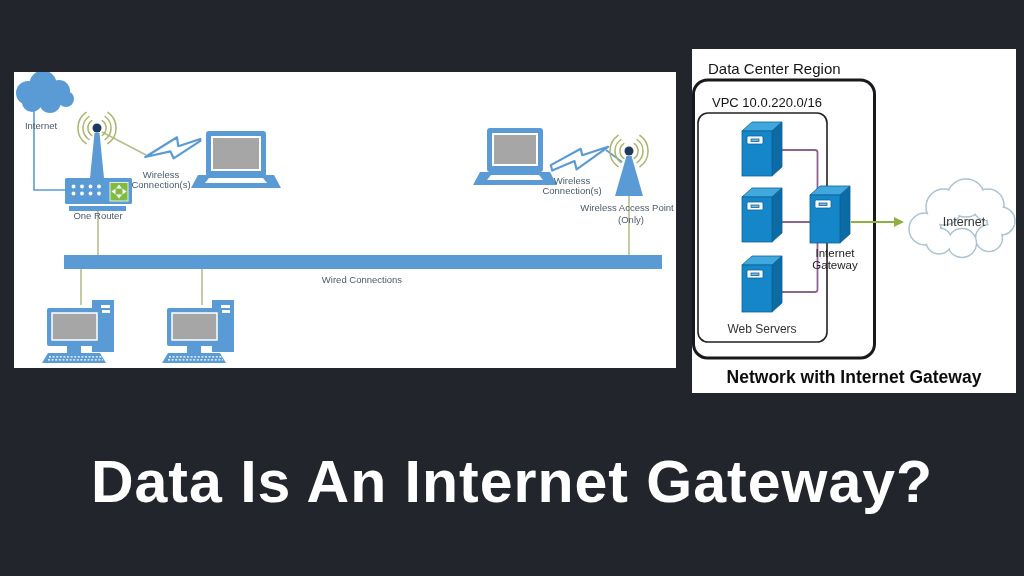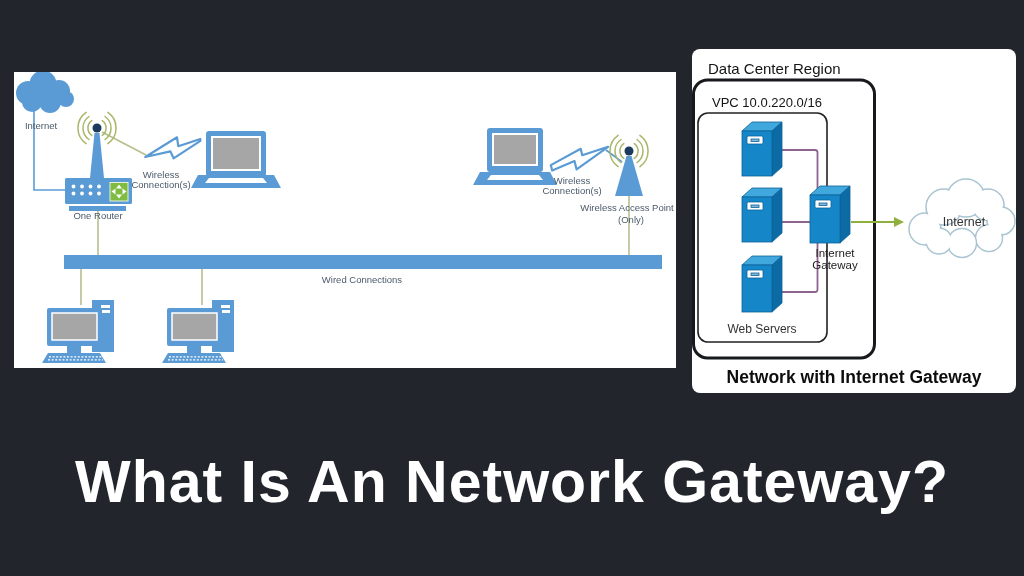--- a/index.html
+++ b/index.html
@@ -2,21 +2,21 @@
 <html><head>
 <meta charset="utf-8">
 <style>
   html,body{margin:0;padding:0;background:#101214;}
   .stage{
     position:relative;width:1024px;height:576px;overflow:hidden;
     background:#22262c;font-family:"Liberation Sans",sans-serif;
   }
   .panel{position:absolute;background:#ffffff;}
   .left-panel{left:14px;top:72px;width:662px;height:296px;}
-  .right-panel{left:692px;top:49px;width:324px;height:344px;border-radius:8px;}
+  .right-panel{left:692px;top:49px;width:324px;height:344px;}
   svg{display:block;}
   svg text{font-family:"Liberation Sans",sans-serif;}
   .small-label{font-size:9.5px;fill:#4a5a6a;}
   .title{
     position:absolute;left:0;top:449px;width:1024px;text-align:center;
     color:#ffffff;font-size:59px;font-weight:800;letter-spacing:1px;
     line-height:1.15;white-space:nowrap;
   }
 </style>
 </head>
@@ -227,15 +227,15 @@
       <text x="16" y="25" font-size="15" fill="#141414">Data Center Region</text>
       <text x="20" y="58" font-size="13" fill="#141414">VPC 10.0.220.0/16</text>
       <text x="143" y="208" font-size="11.5" fill="#222222" text-anchor="middle">Internet</text>
       <text x="143" y="220" font-size="11.5" fill="#222222" text-anchor="middle">Gateway</text>
       <text x="70" y="284" font-size="12" fill="#333333" text-anchor="middle">Web Servers</text>
       <text x="272" y="177" font-size="12.5" fill="#333333" text-anchor="middle">Internet</text>
       <text x="162" y="334" font-size="17.5" font-weight="bold" fill="#0d0d0d" text-anchor="middle">Network with Internet Gateway</text>
     </svg>
   </div>
 
-  <div class="title">What Is An Network Gateway?</div>
+  <div class="title">Data Is An Internet Gateway?</div>
 
 </div>
 
 </body></html>

